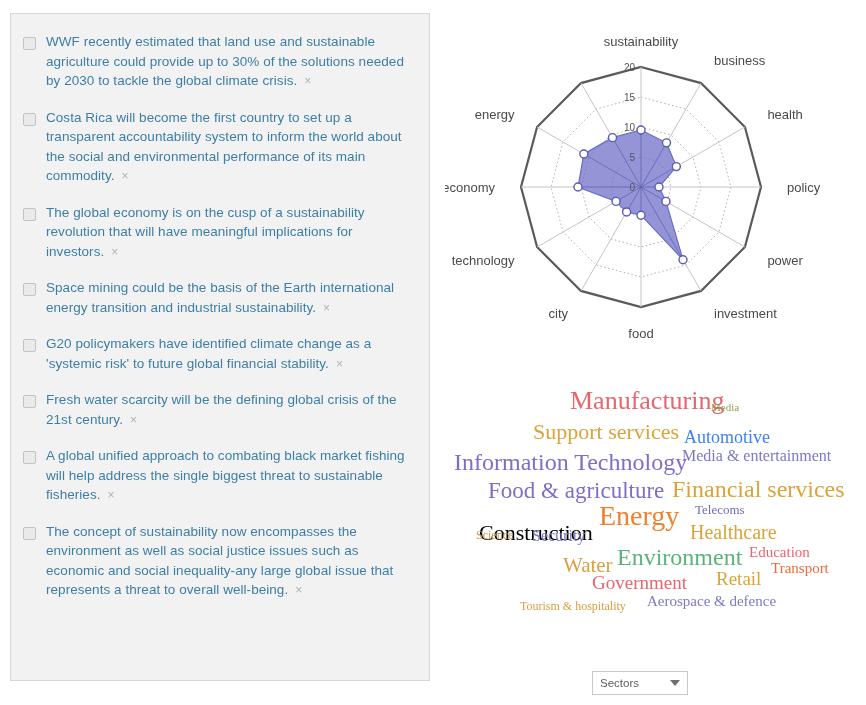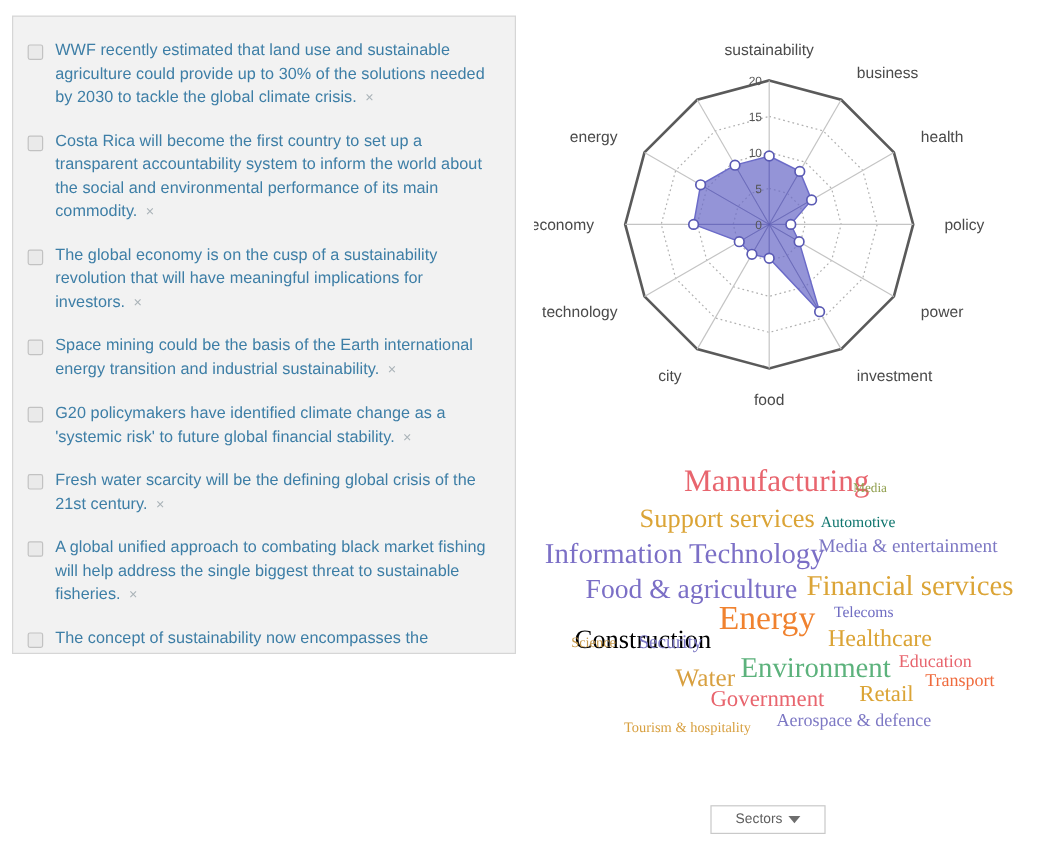--- a/index.html
+++ b/index.html
@@ -6,21 +6,21 @@
   body{
     width:866px;height:705px;
     background:#ffffff;
     font-family:"Liberation Sans",sans-serif;
     overflow:hidden;
     position:relative;
   }
   
   #statements-panel{
     position:absolute;left:10px;top:13px;
-    width:420px;height:532px;
+    width:420px;height:668px;
     background:#f2f2f2;
     border:1px solid #d6d6d6;
     box-sizing:border-box;
     overflow:hidden;
   }
   .statement-row{
     display:flex;
     align-items:flex-start;
     padding:0 14px 0 12px;
     margin-top:16px;
@@ -82,21 +82,21 @@
   }
 
   
   #sector-select{
     position:absolute;left:592px;top:671px;
     width:96px;height:24px;
     background:#ffffff;
     border:1px solid #c9c9c9;
     box-sizing:border-box;
     display:flex;align-items:center;
-    padding:0 20px;
+    padding:0 7px;
     cursor:pointer;
   }
   #sector-select .sel-label{
     font-size:11.5px;color:#5e5e5e;
     flex:1;
   }
   #sector-select .sel-caret{
     width:0;height:0;
     border-left:5px solid transparent;
     border-right:5px solid transparent;
@@ -200,21 +200,21 @@
       <text x="69.6" y="244.5" text-anchor="end" class="radar-axis-label">technology</text>
       <text x="50.0" y="171.5" text-anchor="end" class="radar-axis-label">economy</text>
       <text x="69.6" y="98.5" text-anchor="end" class="radar-axis-label">energy</text>
     </svg>
 </div>
 
 <div id="wordcloud-panel">
     <span class="cloud-word" style="left: 118px; top: 26px; font-size: 26px; color: rgb(232, 101, 110);">Manufacturing</span>
     <span class="cloud-word" style="left: 259px; top: 40px; font-size: 11px; color: rgb(143, 158, 76);">Media</span>
     <span class="cloud-word" style="left: 81px; top: 59px; font-size: 22px; color: rgb(219, 164, 54);">Support services</span>
-    <span class="cloud-word" style="left: 232px; top: 66px; font-size: 13px; color: #0f766e;">Automotive</span>
+    <span class="cloud-word" style="left: 232px; top: 66px; font-size: 18px; color: #3b82f6;">Automotive</span>
     <span class="cloud-word" style="left: 2px; top: 88px; font-size: 24px; color: rgb(123, 111, 198);">Information Technology</span>
     <span class="cloud-word" style="left: 230px; top: 86px; font-size: 16px; color: rgb(125, 120, 196);">Media &amp; entertainment</span>
     <span class="cloud-word" style="left: 36px; top: 117px; font-size: 23px; color: rgb(123, 111, 198);">Food &amp; agriculture</span>
     <span class="cloud-word" style="left: 220px; top: 115px; font-size: 24px; color: rgb(219, 164, 54);">Financial services</span>
     <span class="cloud-word" style="left: 27px; top: 160px; font-size: 22px; color: #000000;">Construction</span>
     <span class="cloud-word" style="left: 147px; top: 140px; font-size: 28px; color: rgb(240, 130, 47);">Energy</span>
     <span class="cloud-word" style="left: 243px; top: 141px; font-size: 13px; color: rgb(111, 108, 194);">Telecoms</span>
     <span class="cloud-word" style="left: 238px; top: 160px; font-size: 20px; color: rgb(219, 164, 54);">Healthcare</span>
     <span class="cloud-word" style="left: 24px; top: 167px; font-size: 12px; color: rgb(199, 154, 78);">Science</span>
     <span class="cloud-word" style="left: 80px; top: 166px; font-size: 16px; color: rgb(125, 120, 196);">Security</span>

